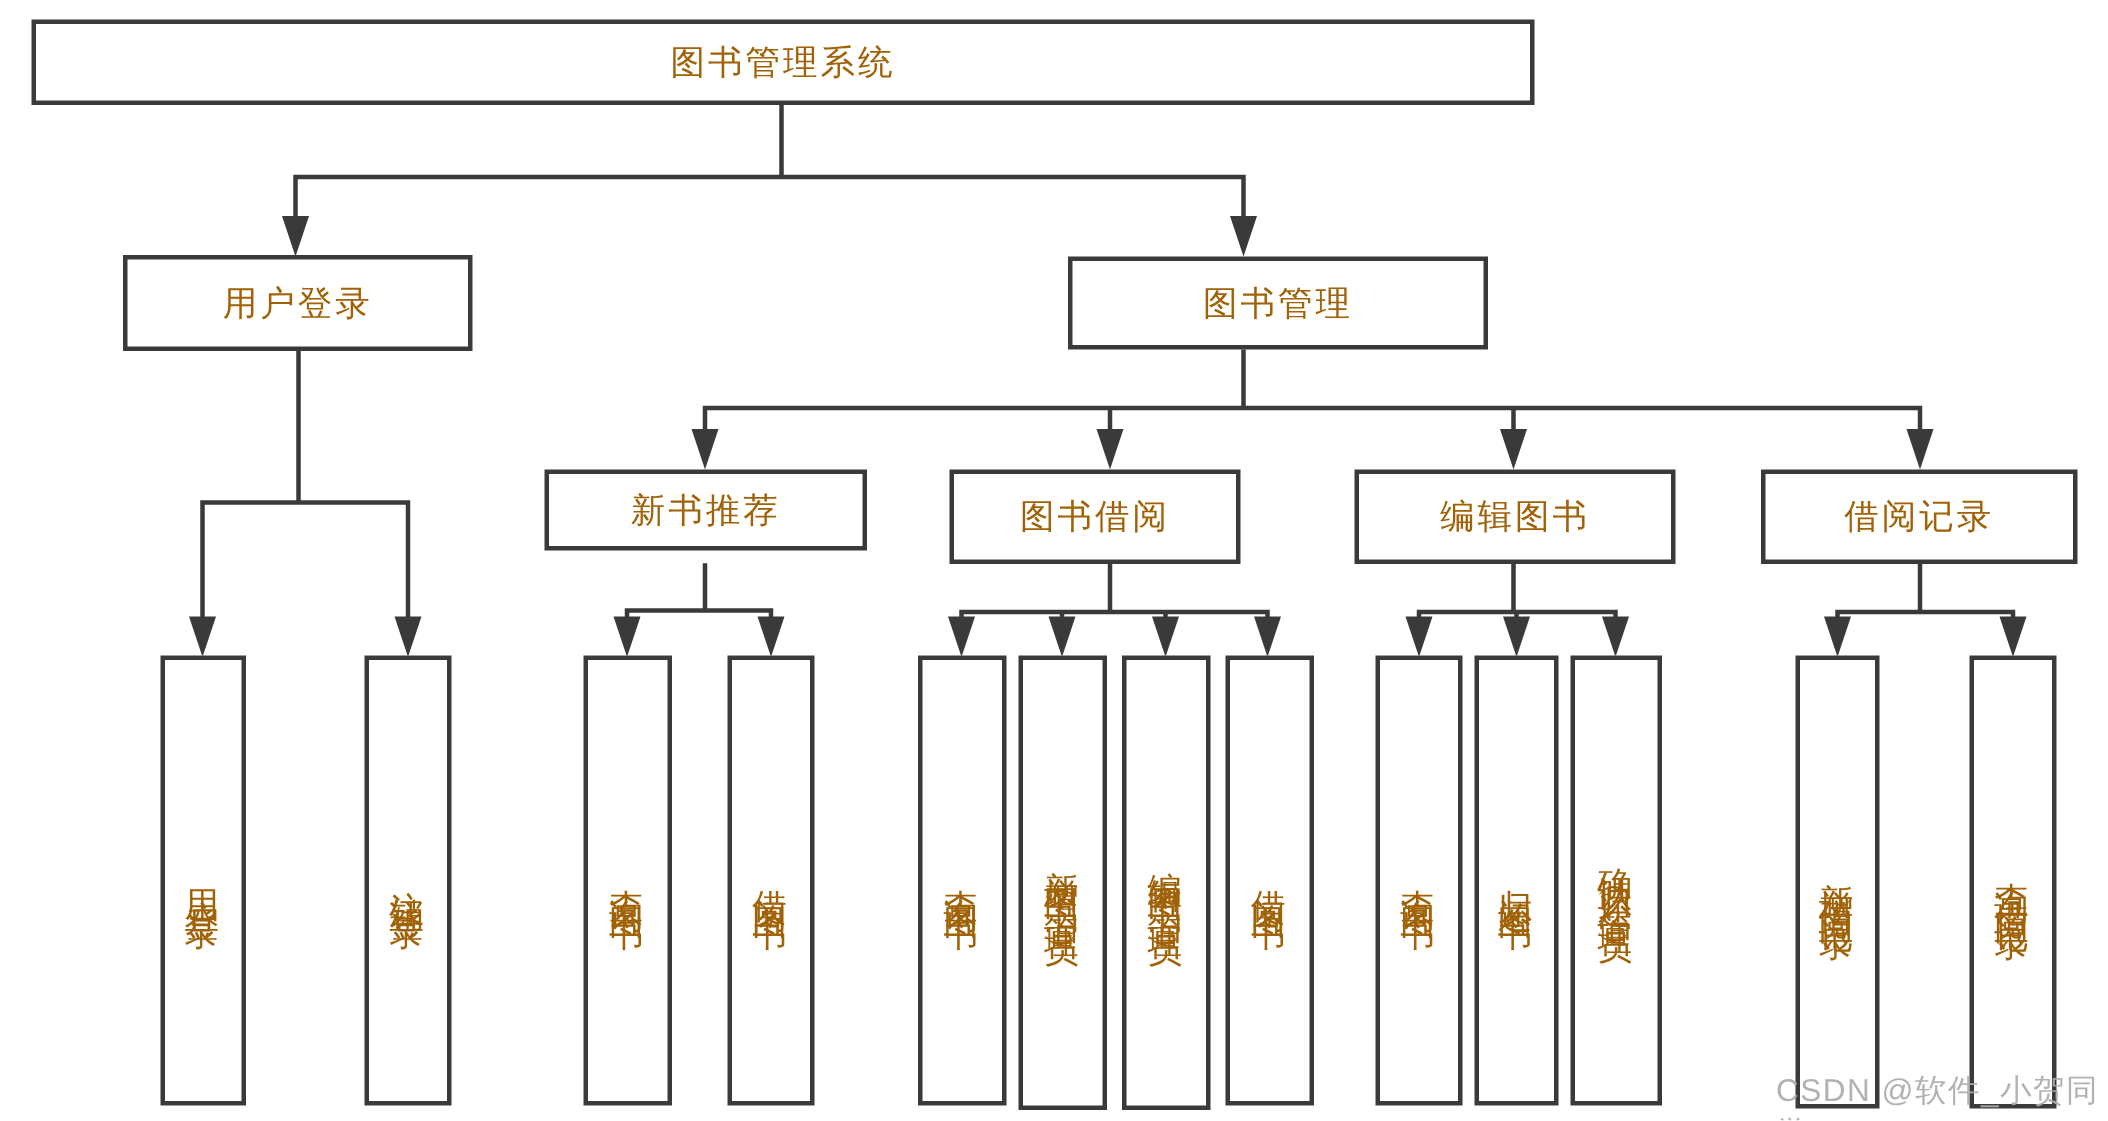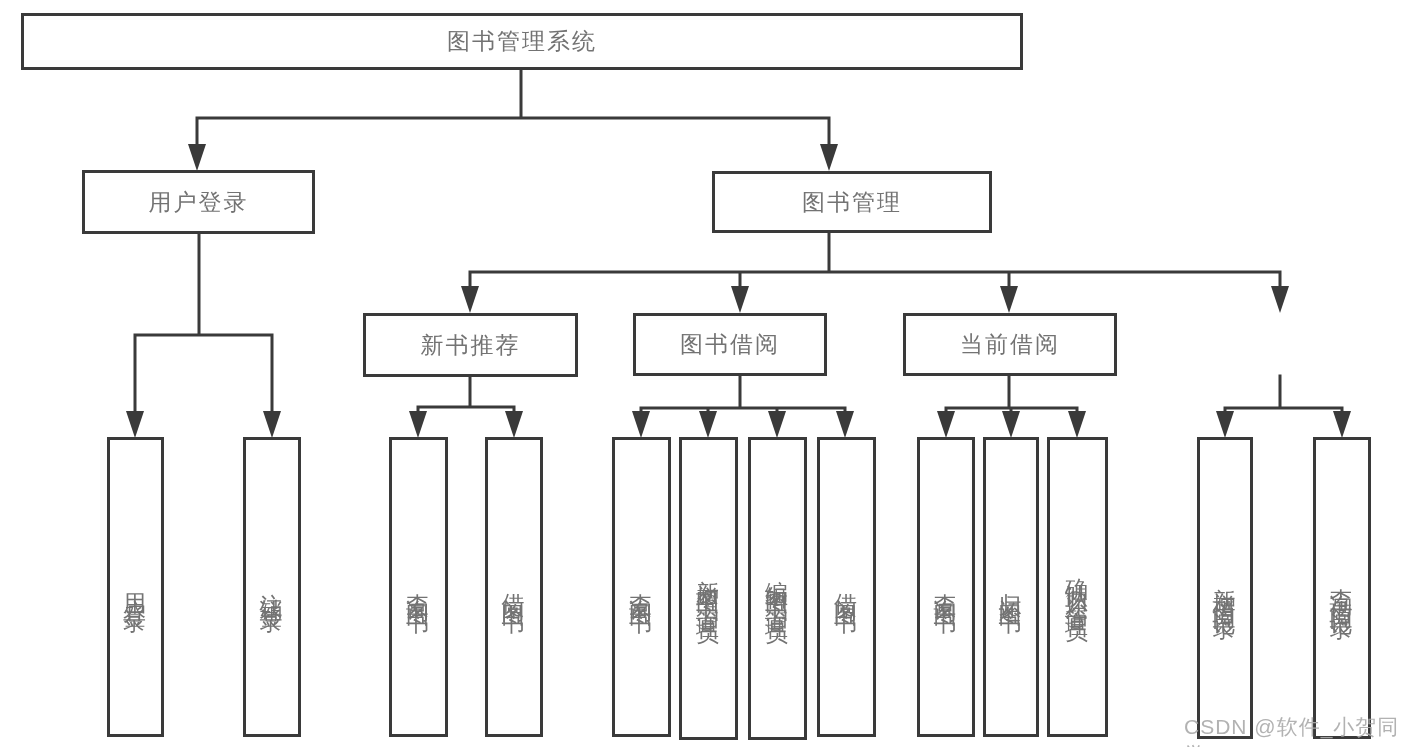--- a/index.html
+++ b/index.html
@@ -18,21 +18,21 @@
   }
   .node {
     position: absolute;
     box-sizing: border-box;
     background: #ffffff;
     border: 3px solid #3a3a3a;
     display: flex;
     align-items: center;
     justify-content: center;
     font-size: 23px;
-    color: #737373;
+    color: #a16207;
     letter-spacing: 2px;
     z-index: 2;
     white-space: nowrap;
   }
   .vnode {
     writing-mode: vertical-rl;
     text-orientation: mixed;
     letter-spacing: 6px;
     white-space: normal;
   }
@@ -85,23 +85,24 @@
       <path d="M1216,411 L1234,411 L1225,438 Z"></path>
       <path d="M1333,411 L1351,411 L1342,438 Z"></path>
     </g>
   </svg>
 
   <div class="node" style="left:21px;top:13px;width:1002px;height:57px">图书管理系统</div>
 
   <div class="node" style="left:82px;top:170px;width:233px;height:64px">用户登录</div>
   <div class="node" style="left:712px;top:171px;width:280px;height:62px">图书管理</div>
 
-  <div class="node" style="left:363px;top:313px;width:215px;height:64px">新书推荐</div>
+  <div class="node" style="left:363px;top:313px;width:215px;height:54px">新书推荐</div>
   <div class="node" style="left:633px;top:313px;width:194px;height:63px">图书借阅</div>
-  <div class="node" style="left:903px;top:313px;width:214px;height:63px">当前借阅</div>
+  <div class="node" style="left:903px;top:313px;width:214px;height:63px">编辑图书</div>
+  <div class="node" style="left:1174px;top:313px;width:211px;height:63px">借阅记录</div>
 
   <div class="node vnode" style="left:107px;top:437px;width:57px;height:300px">用户登录</div>
   <div class="node vnode" style="left:243px;top:437px;width:58px;height:300px">注销登录</div>
 
   <div class="node vnode" style="left:389px;top:437px;width:59px;height:300px">查询图书</div>
   <div class="node vnode" style="left:485px;top:437px;width:58px;height:300px">借阅图书</div>
 
   <div class="node vnode" style="left:612px;top:437px;width:59px;height:300px">查询图书</div>
   <div class="node vnode" style="left:679px;top:437px;width:59px;height:303px">新增图书（管理员）</div>
   <div class="node vnode" style="left:748px;top:437px;width:59px;height:303px">编辑图书（管理员）</div>

